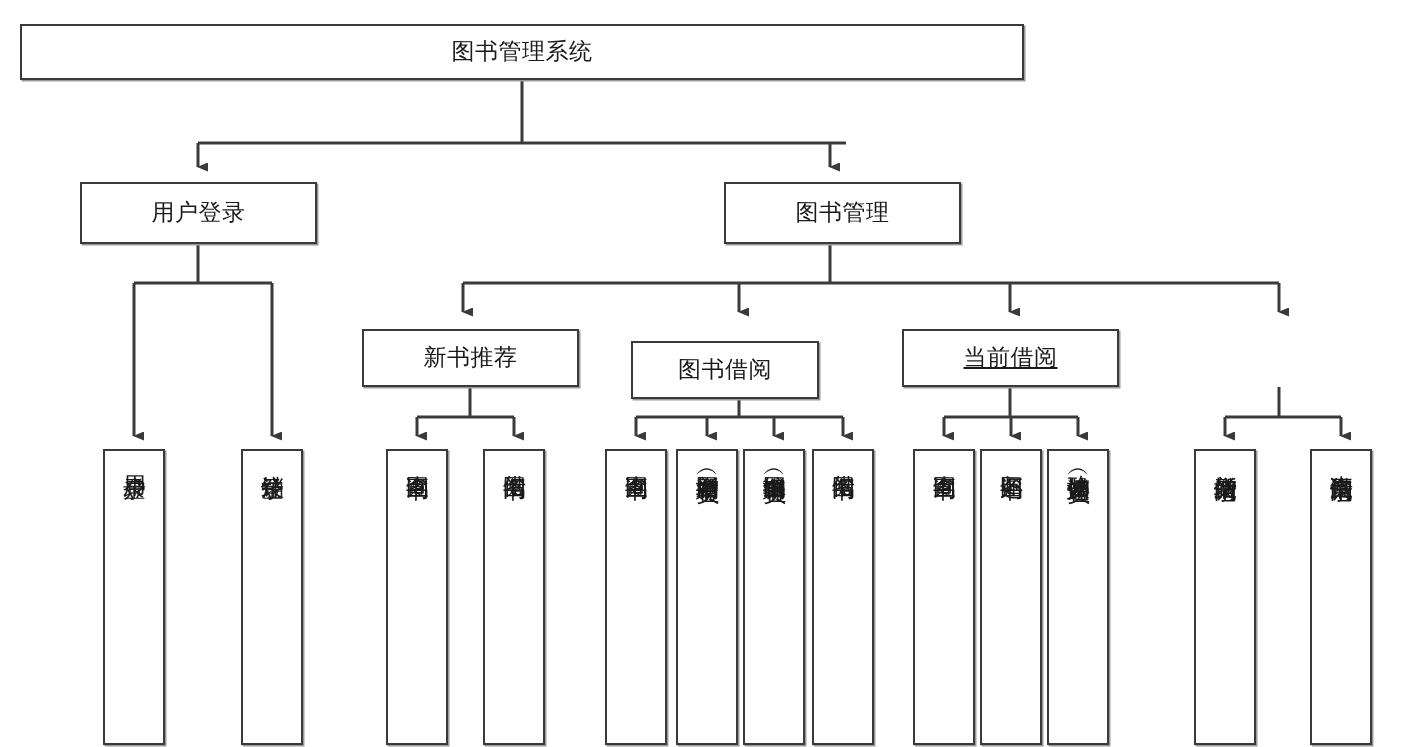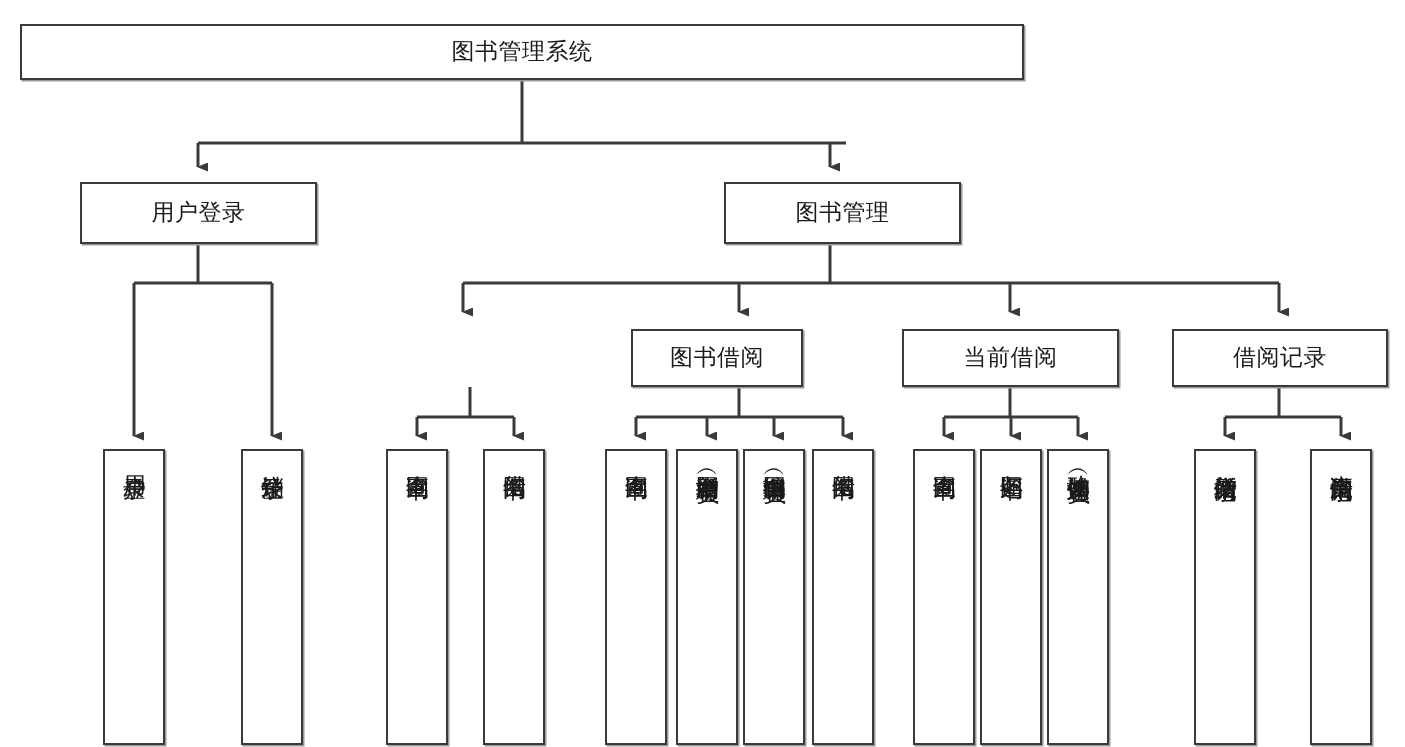--- a/index.html
+++ b/index.html
@@ -134,28 +134,28 @@
     <span>图书管理系统</span>
   </div>
 
   <div class="node node-h" style="left:80px; top:170px; width:237px; height:62px;">
     <span>用户登录</span>
   </div>
   <div class="node node-h" style="left:724px; top:170px; width:237px; height:62px;">
     <span>图书管理</span>
   </div>
 
-  <div class="node node-h" style="left:631px; top:317px; width:172px; height:58px;">
+  <div class="node node-h" style="left:362px; top:317px; width:217px; height:58px;">
+    <span>新书推荐</span>
+  </div>
+  <div class="node node-h" style="left:631px; top:329px; width:188px; height:58px;">
     <span>图书借阅</span>
   </div>
-  <div class="node node-h" style="left:902px; top:317px; width:217px; height:58px;">
+  <div class="node node-h" style="left:902px; top:317px; width:217px; height:58px;text-decoration:underline;">
     <span>当前借阅</span>
-  </div>
-  <div class="node node-h" style="left:1172px; top:317px; width:216px; height:58px;">
-    <span>借阅记录</span>
   </div>
 
   <div class="node node-v" style="left:103px; top:437px; width:62px; height:296px;">
     <span>用户登录</span>
   </div>
   <div class="node node-v" style="left:241px; top:437px; width:62px; height:296px;">
     <span>注销登录</span>
   </div>
 
   <div class="node node-v" style="left:386px; top:437px; width:62px; height:296px;">

